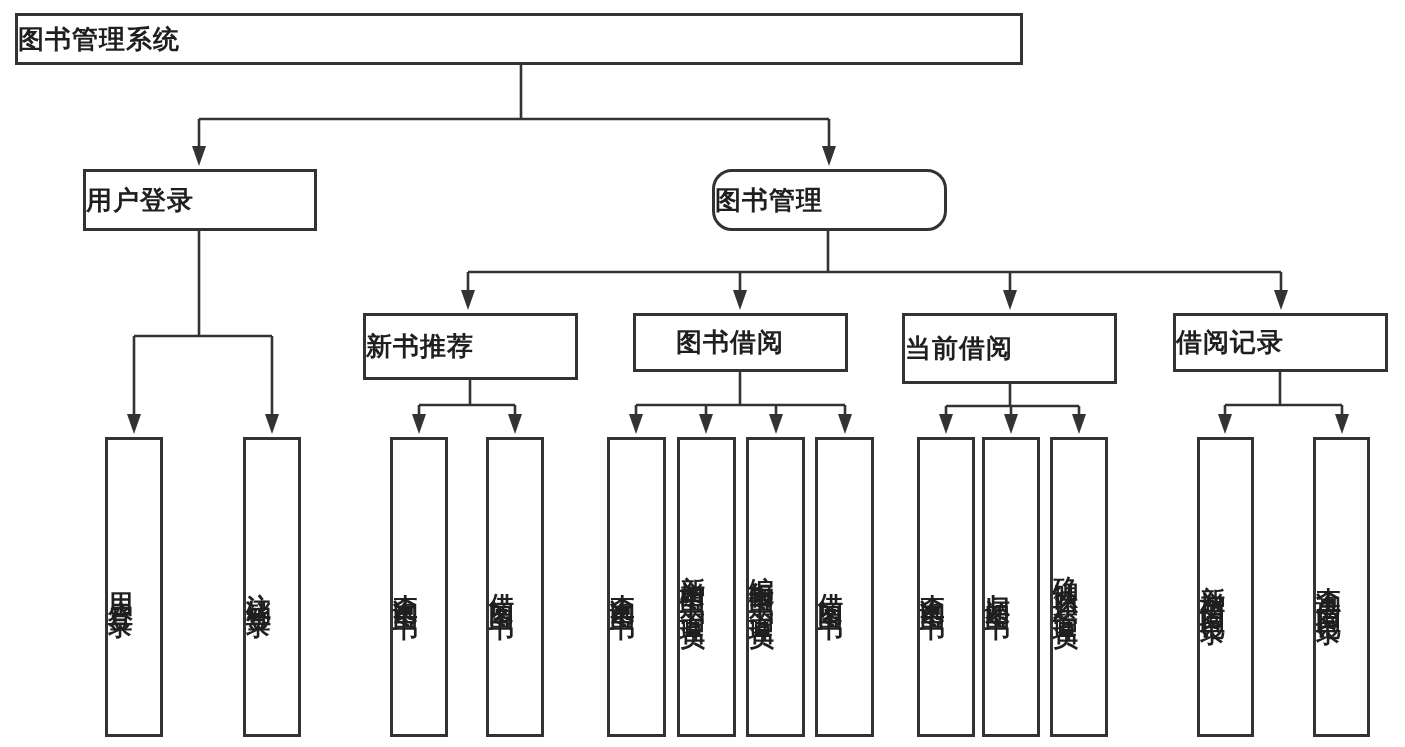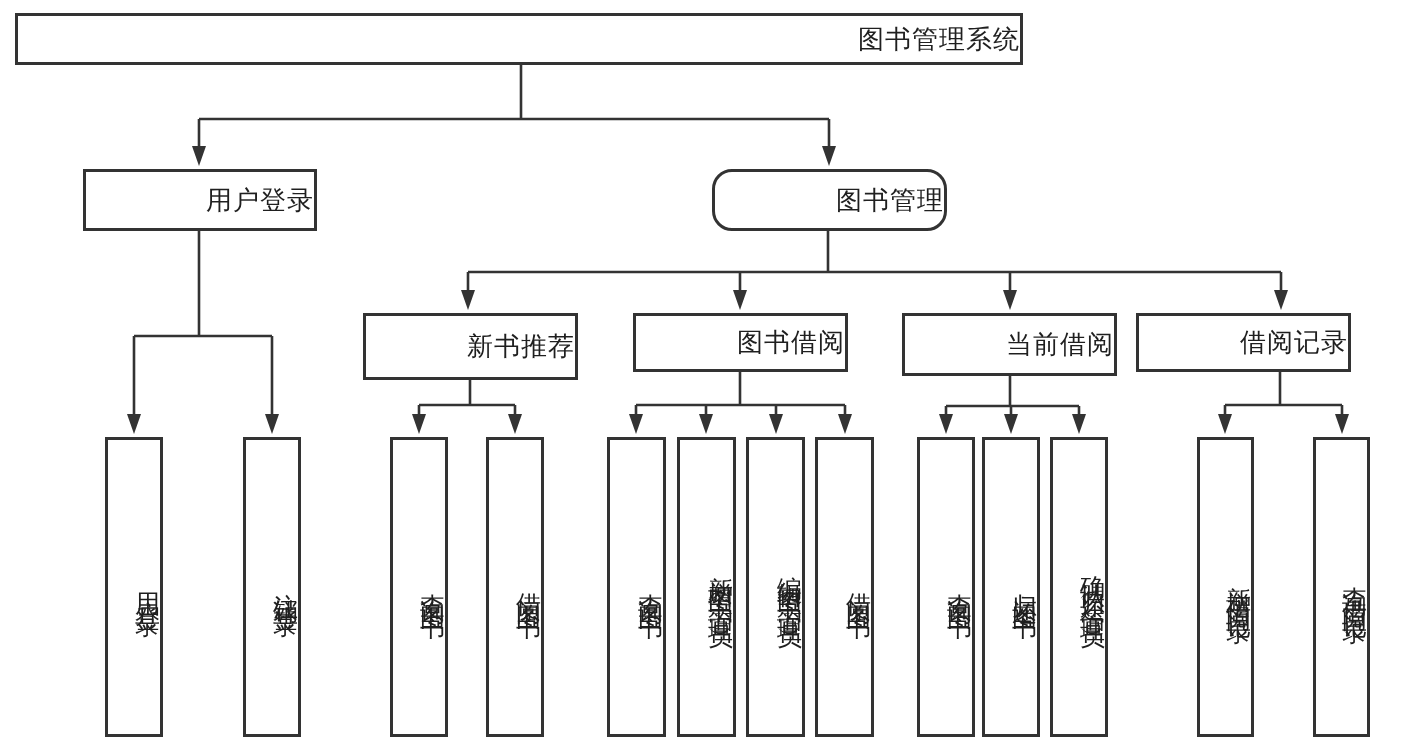--- a/index.html
+++ b/index.html
@@ -2,22 +2,22 @@
 <html><head>
 <meta charset="utf-8">
 <style>
   html,body{margin:0;padding:0;background:#fff;}
   #stage{
     position:relative;width:1405px;height:747px;background:#fff;overflow:hidden;
     font-family:"Liberation Sans","DejaVu Sans",sans-serif;
   }
   .box{
     position:absolute;box-sizing:border-box;background:#fff;
-    border:3px solid #333;display:flex;align-items:center;justify-content:flex-end;
-    color:#1f1f1f;z-index:2;
+    border:3px solid #333;display:flex;align-items:center;justify-content:flex-start;
+    color:#1f1f1f;z-index:2;font-weight:bold;
   }
   .hlabel{font-size:26px;letter-spacing:1px;white-space:nowrap;}
   .vlabel{
     writing-mode:vertical-rl;text-orientation:mixed;
     font-size:25px;letter-spacing:7px;line-height:1;white-space:nowrap;
   }
   #connectors{position:absolute;left:0;top:0;z-index:1;}
   #connectors path{stroke:#333;stroke-width:2.6;fill:none;}
   #connectors polygon{fill:#333;stroke:none;}
   #watermark{
@@ -72,24 +72,24 @@
   <div class="box" style="left:712px;top:169px;width:235px;height:62px;border-radius:20px;">
     <span class="hlabel">图书管理</span>
   </div>
 
   <div class="box" style="left:363px;top:313px;width:215px;height:67px;">
     <span class="hlabel">新书推荐</span>
   </div>
   <div class="box" style="left:633px;top:313px;width:215px;height:59px;padding-left:40px;">
     <span class="hlabel">图书借阅</span>
   </div>
-  <div class="box" style="left:902px;top:313px;width:215px;height:63px;">
+  <div class="box" style="left:902px;top:313px;width:215px;height:71px;">
     <span class="hlabel">当前借阅</span>
   </div>
-  <div class="box" style="left:1136px;top:313px;width:215px;height:59px;">
+  <div class="box" style="left:1173px;top:313px;width:215px;height:59px;">
     <span class="hlabel">借阅记录</span>
   </div>
 
   <div class="box" style="left:105px;top:437px;width:58px;height:300px;">
     <span class="vlabel">用户登录</span>
   </div>
   <div class="box" style="left:243px;top:437px;width:58px;height:300px;">
     <span class="vlabel">注销登录</span>
   </div>
 

